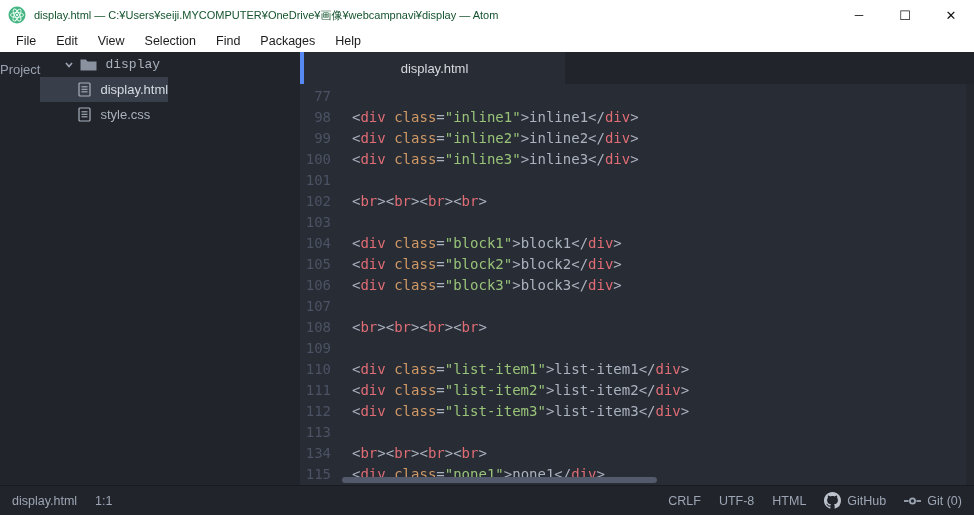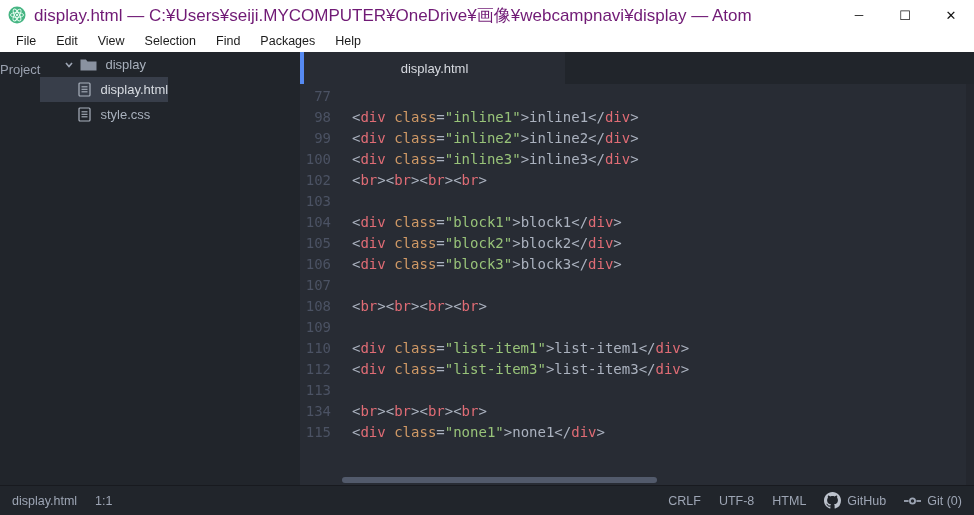--- a/index.html
+++ b/index.html
@@ -2,39 +2,39 @@
 <html><head>
 <meta charset="utf-8">
 <style>
   * { margin:0; padding:0; box-sizing:border-box; }
   body { background:#1a1a1a; font-family:"Liberation Sans", sans-serif; }
   .window { position:relative; width:974px; height:515px; background:#282c34; overflow:hidden; }
 
   
   .titlebar { height:30px; background:#ffffff; display:flex; align-items:center; }
   .app-icon { margin-left:8px; display:flex; align-items:center; }
-  .title-text { margin-left:8px; font-size:17px; color:#701a75; white-space:nowrap; overflow:hidden; }
+  .title-text { margin-left:8px; font-size:11px; color:#14532d; white-space:nowrap; overflow:hidden; }
   .win-controls { margin-left:auto; display:flex; height:100%; }
   .win-btn { width:46px; height:100%; display:flex; align-items:center; justify-content:center;
              color:#111; font-size:13px; cursor:default; background:#fff; border:none; }
   .win-btn.min { font-size:12px; }
 
   
   .menubar { height:22px; background:#ffffff; display:flex; align-items:flex-start; padding-left:6px; }
   .menu-item { padding:0 10px; font-size:12.5px; color:#1b1b1b; height:100%; display:flex; align-items:center; }
 
   
   .main { position:absolute; top:52px; left:0; right:0; bottom:30px; display:flex; }
 
   
   .sidebar { width:300px; background:#21252b; flex-shrink:0; display:flex; overflow:hidden; }
   .sidebar-header { height:34px; display:flex; align-items:center; justify-content:center;
                     color:#9aa1af; font-size:13px; }
   .tree-row { height:25px; display:flex; align-items:center; font-size:13px; color:#a9b1bd; white-space:nowrap; }
-  .tree-row.folder { padding-left:24px; }
+  .tree-row.folder { padding-left:24px;font-family:Liberation Mono, monospace; }
   .tree-row.file { padding-left:38px; }
   .tree-row.selected { background:#383e4a; color:#d8dce2; }
   .tree-row .icn { display:flex; align-items:center; }
   .tree-row .chev { margin-right:6px; }
   .tree-row .fold { margin-right:8px; }
   .tree-row .doc { margin-right:9px; }
 
   
   .editor { flex:1; background:#282c34; display:flex; flex-direction:column; position:relative; overflow:hidden; }
   .tabbar { height:32px; background:#21252b; display:flex; flex-shrink:0; }
@@ -143,29 +143,31 @@
     <div class="editor">
       <div class="tabbar">
         <div class="pane-indicator"></div>
         <div class="tab">display.html</div>
       </div>
       <div class="code-area" id="code-area">
         <div class="line"><span class="ln">77</span><span class="codetxt"></span></div>
           <div class="line"><span class="ln">98</span><span class="codetxt"><span class="tk-p">&lt;</span><span class="tk-t">div</span><span class="tk-p"> </span><span class="tk-a">class</span><span class="tk-p">=</span><span class="tk-s">"inline1"</span><span class="tk-p">&gt;inline1&lt;/</span><span class="tk-t">div</span><span class="tk-p">&gt;</span></span></div>
           <div class="line"><span class="ln">99</span><span class="codetxt"><span class="tk-p">&lt;</span><span class="tk-t">div</span><span class="tk-p"> </span><span class="tk-a">class</span><span class="tk-p">=</span><span class="tk-s">"inline2"</span><span class="tk-p">&gt;inline2&lt;/</span><span class="tk-t">div</span><span class="tk-p">&gt;</span></span></div>
           <div class="line"><span class="ln">100</span><span class="codetxt"><span class="tk-p">&lt;</span><span class="tk-t">div</span><span class="tk-p"> </span><span class="tk-a">class</span><span class="tk-p">=</span><span class="tk-s">"inline3"</span><span class="tk-p">&gt;inline3&lt;/</span><span class="tk-t">div</span><span class="tk-p">&gt;</span></span></div>
+          <div class="line"><span class="ln">101</span><span class="codetxt"></span></div>
           <div class="line"><span class="ln">102</span><span class="codetxt"><span class="tk-p">&lt;</span><span class="tk-t">br</span><span class="tk-p">&gt;&lt;</span><span class="tk-t">br</span><span class="tk-p">&gt;&lt;</span><span class="tk-t">br</span><span class="tk-p">&gt;&lt;</span><span class="tk-t">br</span><span class="tk-p">&gt;</span></span></div>
           <div class="line"><span class="ln">103</span><span class="codetxt"></span></div>
           <div class="line"><span class="ln">104</span><span class="codetxt"><span class="tk-p">&lt;</span><span class="tk-t">div</span><span class="tk-p"> </span><span class="tk-a">class</span><span class="tk-p">=</span><span class="tk-s">"block1"</span><span class="tk-p">&gt;block1&lt;/</span><span class="tk-t">div</span><span class="tk-p">&gt;</span></span></div>
           <div class="line"><span class="ln">105</span><span class="codetxt"><span class="tk-p">&lt;</span><span class="tk-t">div</span><span class="tk-p"> </span><span class="tk-a">class</span><span class="tk-p">=</span><span class="tk-s">"block2"</span><span class="tk-p">&gt;block2&lt;/</span><span class="tk-t">div</span><span class="tk-p">&gt;</span></span></div>
           <div class="line"><span class="ln">106</span><span class="codetxt"><span class="tk-p">&lt;</span><span class="tk-t">div</span><span class="tk-p"> </span><span class="tk-a">class</span><span class="tk-p">=</span><span class="tk-s">"block3"</span><span class="tk-p">&gt;block3&lt;/</span><span class="tk-t">div</span><span class="tk-p">&gt;</span></span></div>
           <div class="line"><span class="ln">107</span><span class="codetxt"></span></div>
           <div class="line"><span class="ln">108</span><span class="codetxt"><span class="tk-p">&lt;</span><span class="tk-t">br</span><span class="tk-p">&gt;&lt;</span><span class="tk-t">br</span><span class="tk-p">&gt;&lt;</span><span class="tk-t">br</span><span class="tk-p">&gt;&lt;</span><span class="tk-t">br</span><span class="tk-p">&gt;</span></span></div>
           <div class="line"><span class="ln">109</span><span class="codetxt"></span></div>
           <div class="line"><span class="ln">110</span><span class="codetxt"><span class="tk-p">&lt;</span><span class="tk-t">div</span><span class="tk-p"> </span><span class="tk-a">class</span><span class="tk-p">=</span><span class="tk-s">"list-item1"</span><span class="tk-p">&gt;list-item1&lt;/</span><span class="tk-t">div</span><span class="tk-p">&gt;</span></span></div>
+          <div class="line"><span class="ln">111</span><span class="codetxt"><span class="tk-p">&lt;</span><span class="tk-t">div</span><span class="tk-p"> </span><span class="tk-a">class</span><span class="tk-p">=</span><span class="tk-s">"list-item2"</span><span class="tk-p">&gt;list-item2&lt;/</span><span class="tk-t">div</span><span class="tk-p">&gt;</span></span></div>
           <div class="line"><span class="ln">112</span><span class="codetxt"><span class="tk-p">&lt;</span><span class="tk-t">div</span><span class="tk-p"> </span><span class="tk-a">class</span><span class="tk-p">=</span><span class="tk-s">"list-item3"</span><span class="tk-p">&gt;list-item3&lt;/</span><span class="tk-t">div</span><span class="tk-p">&gt;</span></span></div>
           <div class="line"><span class="ln">113</span><span class="codetxt"></span></div>
           <div class="line"><span class="ln">134</span><span class="codetxt"><span class="tk-p">&lt;</span><span class="tk-t">br</span><span class="tk-p">&gt;&lt;</span><span class="tk-t">br</span><span class="tk-p">&gt;&lt;</span><span class="tk-t">br</span><span class="tk-p">&gt;&lt;</span><span class="tk-t">br</span><span class="tk-p">&gt;</span></span></div>
           <div class="line"><span class="ln">115</span><span class="codetxt"><span class="tk-p">&lt;</span><span class="tk-t">div</span><span class="tk-p"> </span><span class="tk-a">class</span><span class="tk-p">=</span><span class="tk-s">"none1"</span><span class="tk-p">&gt;none1&lt;/</span><span class="tk-t">div</span><span class="tk-p">&gt;</span></span></div>
           <div class="v-scroll-track"></div>
         <div class="h-scrollbar"></div>
       </div>
     </div>
   </div>
 

